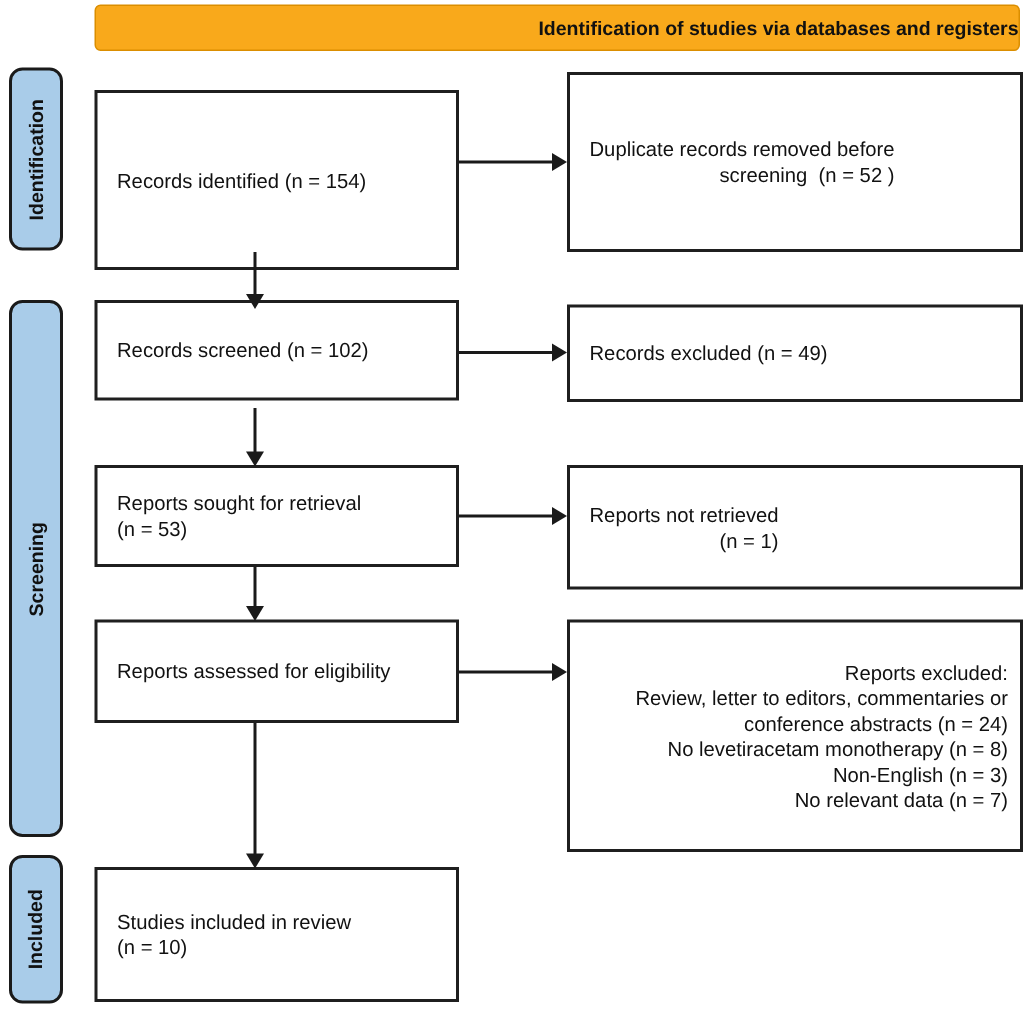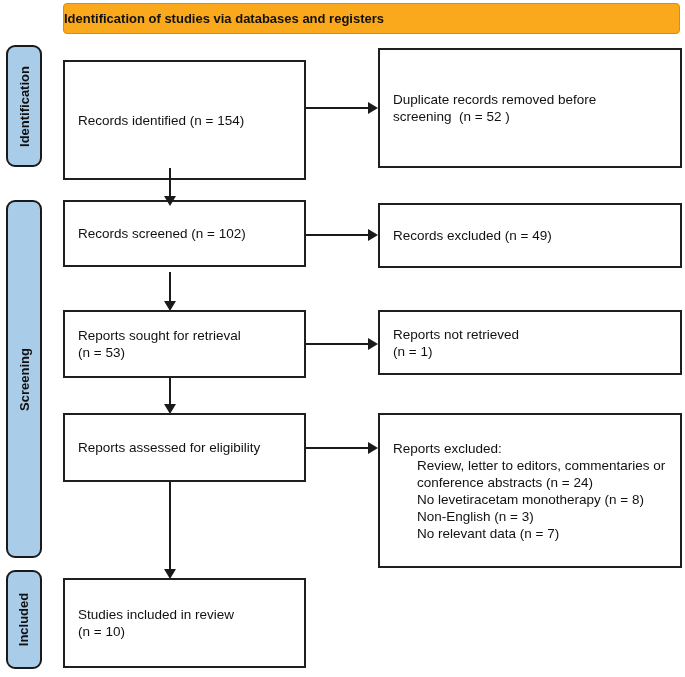--- a/index.html
+++ b/index.html
@@ -9,21 +9,21 @@
     background: #ffffff;
     font-family: "Liberation Sans", "DejaVu Sans", sans-serif;
     color: #111;
   }
   
   .banner {
     position: absolute; left: 63px; top: 3px; width: 617px; height: 31px;
     background: var(--header-fill, #F9A91B);
     border: 1.5px solid var(--header-border, #DB8E00);
     border-radius: 4px;
-    display: flex; align-items: center; justify-content: flex-start;
+    display: flex; align-items: center; justify-content: flex-end;
     font-weight: bold; font-size: 13px;
     box-sizing: border-box;
   }
   
   .stage {
     position: absolute; left: 6px; width: 36px;
     background: var(--stage-fill, #A9CCE9);
     border: 2px solid #1a1a1a;
     border-radius: 9px;
     display: flex; align-items: center; justify-content: center;
@@ -43,29 +43,29 @@
     position: absolute;
     background: #ffffff;
     border: 2px solid var(--box-border, #1F1F1F);
     box-sizing: border-box;
     display: flex; align-items: center;
     padding: 4px 8px 4px 13px;
     font-size: 13.5px; line-height: 17px;
   }
   .line { white-space: pre-wrap; }
   .col-left  { left: 63px;  width: 243px; }
-  .col-right { left: 378px; width: 304px; }
+  .col-right { left: 378px; width: 304px; text-align: right; }
   .b1 { top: 60px;  height: 120px; }
   .b2 { top: 200px; height: 67px; }
   .b3 { top: 310px; height: 68px; }
   .b4 { top: 413px; height: 69px; }
   .b5 { top: 578px; height: 90px; }
   .r1 { top: 48px;  height: 120px; }
   .r2 { top: 203px; height: 65px; }
-  .r3 { top: 310px; height: 65px; }
+  .r3 { top: 310px; height: 83px; }
   .r4 { top: 413px; height: 155px; }
   .r4 .sub { margin-left: 24px; }
   
   .varrow {
     position: absolute; width: 2px; left: 169px;
     background: var(--arrow, #1A1A1A);
   }
   .varrow::after {
     content: ""; position: absolute; bottom: -9px; left: -5px;
     border-left: 6px solid transparent; border-right: 6px solid transparent;

